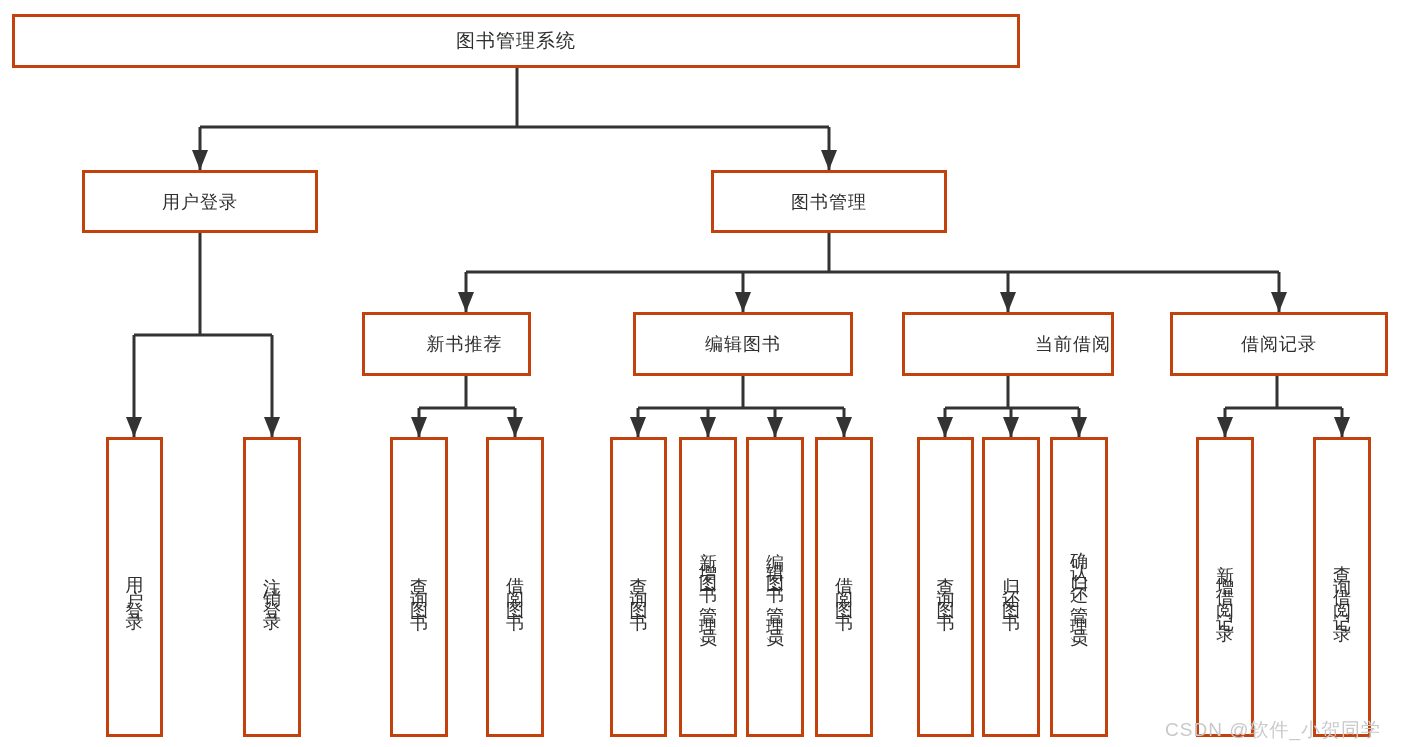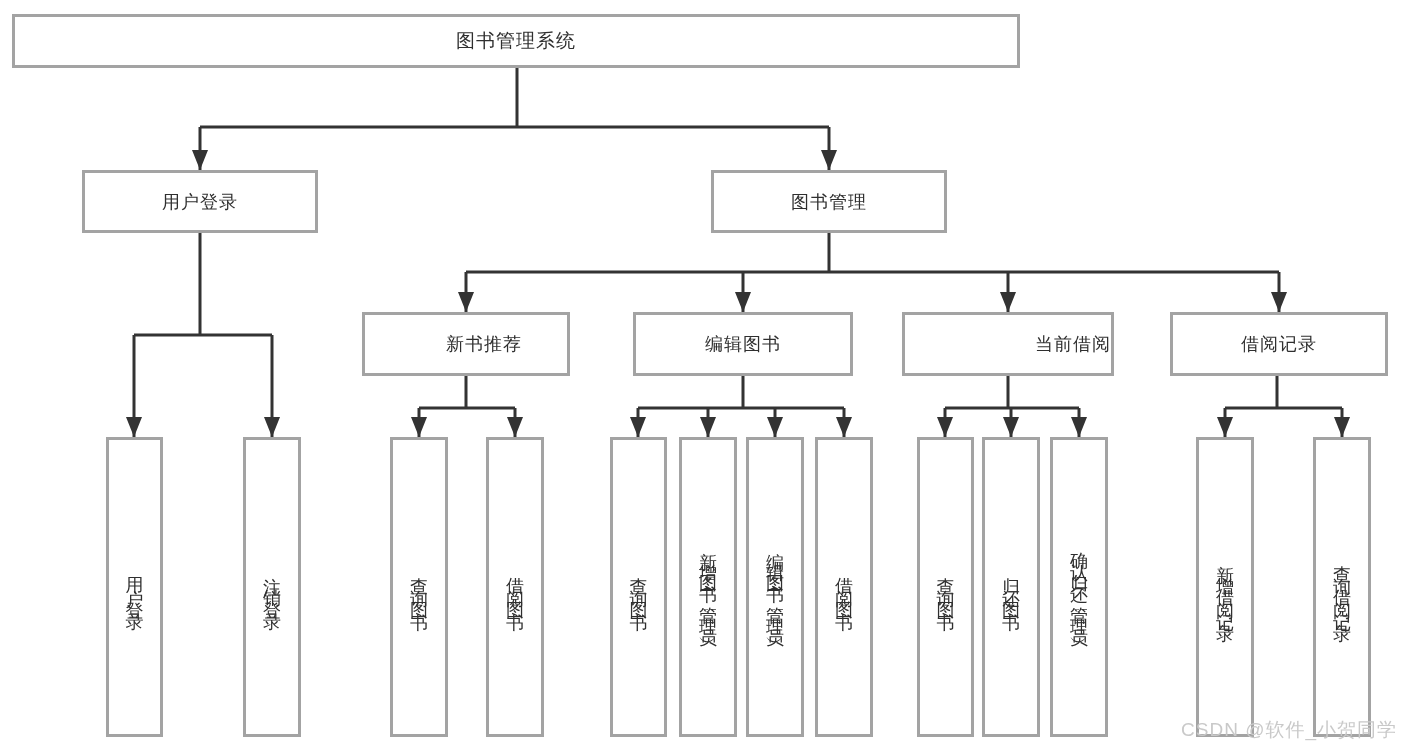--- a/index.html
+++ b/index.html
@@ -8,40 +8,40 @@
     width:1405px;height:747px;
     background:#ffffff;
     font-family:"Liberation Sans","DejaVu Sans",sans-serif;
     overflow:hidden;
   }
   .connectors{position:absolute;left:0;top:0;width:1405px;height:747px;}
   .node{
     position:absolute;
     box-sizing:border-box;
     background:#ffffff;
-    border:3px solid #a3a3a3;
+    border:3px solid #c2410c;
     display:flex;
     align-items:center;
     justify-content:center;
     color:#2f2f2f;
     font-size:18px;
     letter-spacing:1px;
     white-space:nowrap;
   }
   .node.root{font-size:19px;}
   .node.leaf span{
     writing-mode:vertical-rl;
     text-orientation:mixed;
     letter-spacing:12px;
     line-height:1;
   }
   .node.leaf.long span{letter-spacing:11px;}
   .watermark{
     position:absolute;
-    right:8px;
+    right:24px;
     bottom:4px;
     color:#c9c9c9;
     font-size:19px;
     letter-spacing:1px;
     margin-top:32px;
   }
 </style>
 </head>
 <body>
 
@@ -89,21 +89,21 @@
     <span>图书管理系统</span>
   </div>
 
   <div class="node" style="left:82px;top:170px;width:236px;height:63px;">
     <span>用户登录</span>
   </div>
   <div class="node" style="left:711px;top:170px;width:236px;height:63px;text-align:right;">
     <span>图书管理</span>
   </div>
 
-  <div class="node" style="left:362px;top:312px;width:208px;height:64px;padding-left:36px;">
+  <div class="node" style="left:362px;top:312px;width:169px;height:64px;padding-left:36px;">
     <span>新书推荐</span>
   </div>
   <div class="node" style="left:633px;top:312px;width:220px;height:64px;">
     <span>编辑图书</span>
   </div>
   <div class="node" style="left:902px;top:312px;width:212px;height:64px;justify-content:flex-end;">
     <span>当前借阅</span>
   </div>
   <div class="node" style="left:1170px;top:312px;width:218px;height:64px;font-family:Liberation Mono, monospace;">
     <span>借阅记录</span>

